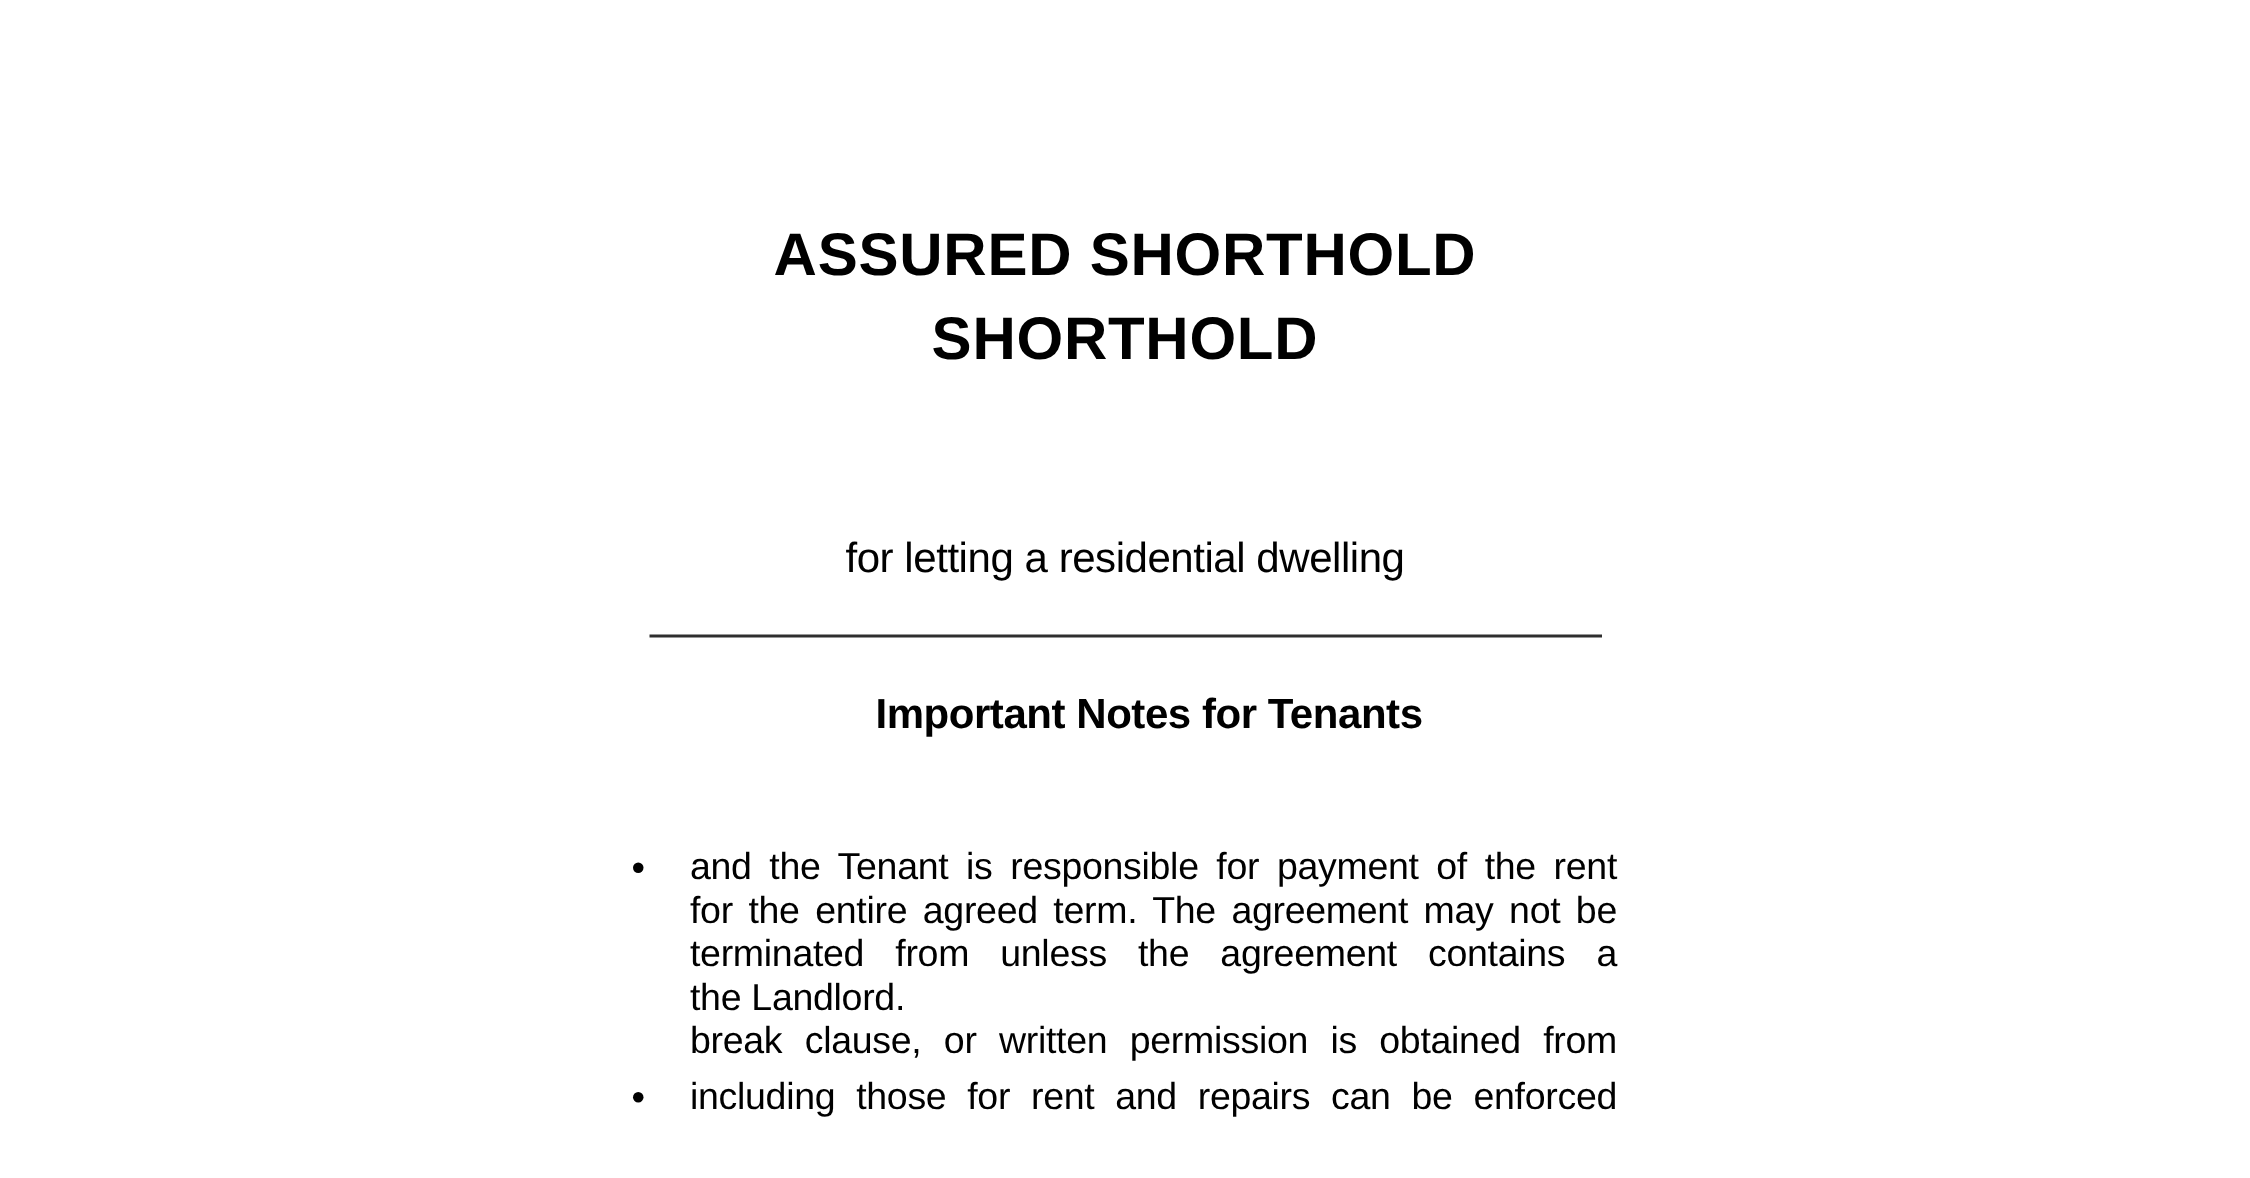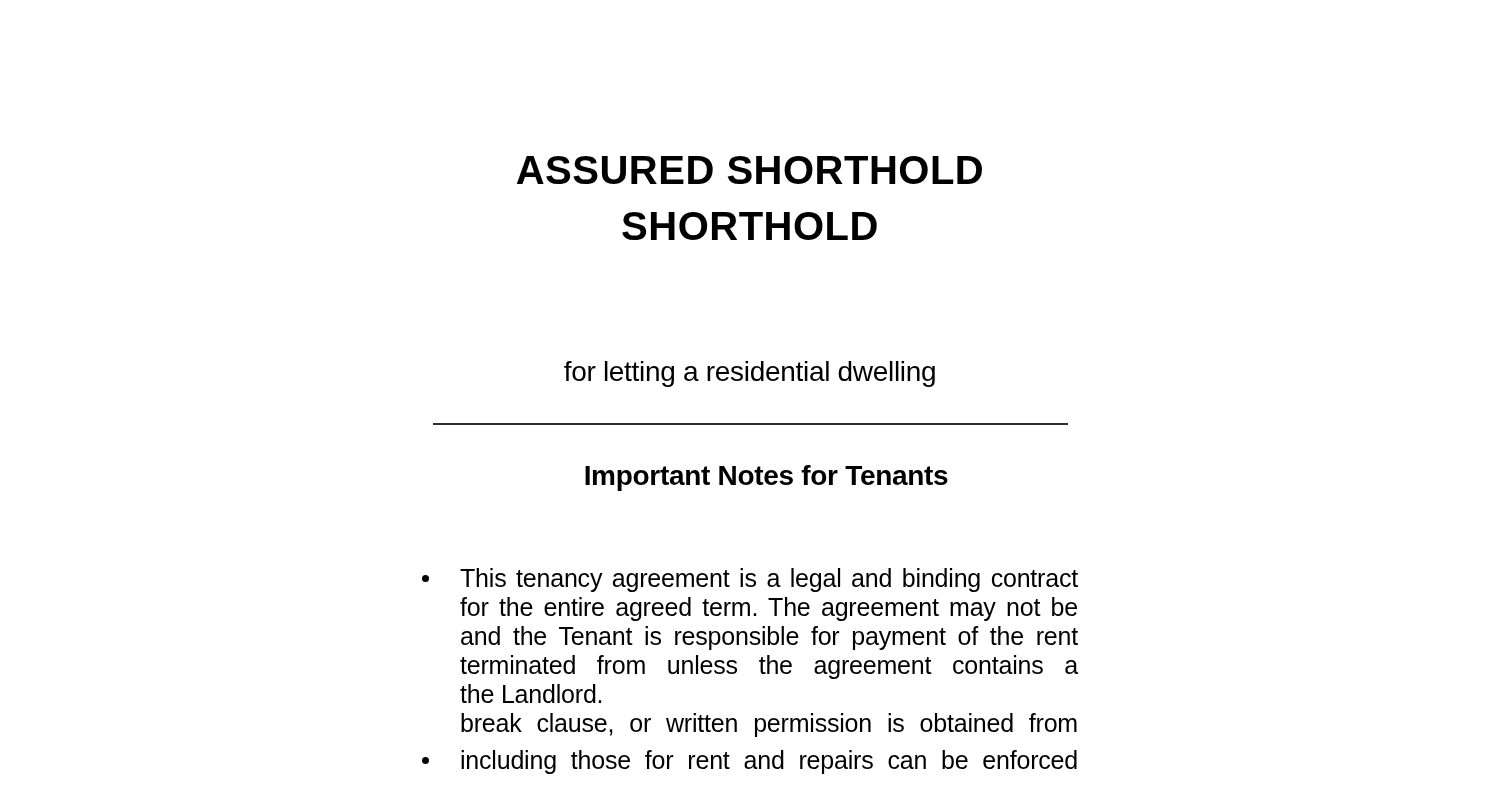--- a/index.html
+++ b/index.html
@@ -108,23 +108,22 @@
   <div class="subtitle">for letting a residential dwelling</div>
 
   <div class="rule"></div>
 
   <div class="heading">Important Notes for Tenants</div>
 
   <div class="bullets">
       <div class="bullet-item">
         <span class="dot"></span>
         <div class="bullet-lines">
-          <div class="line">This tenancy agreement is a legal and binding contract</div>
+          <div class="line">and the Tenant is responsible for payment of the rent</div>
           <div class="line">for the entire agreed term. The agreement may not be</div>
-          <div class="line">and the Tenant is responsible for payment of the rent</div>
           <div class="line">terminated from unless the agreement contains a</div>
           <div class="line no-just-last">the Landlord.</div>
           <div class="line">break clause, or written permission is obtained from</div>
         </div>
       </div>
       <div class="bullet-item">
         <span class="dot"></span>
         <div class="bullet-lines">
           <div class="line">including those for rent and repairs can be enforced</div>
         </div>

